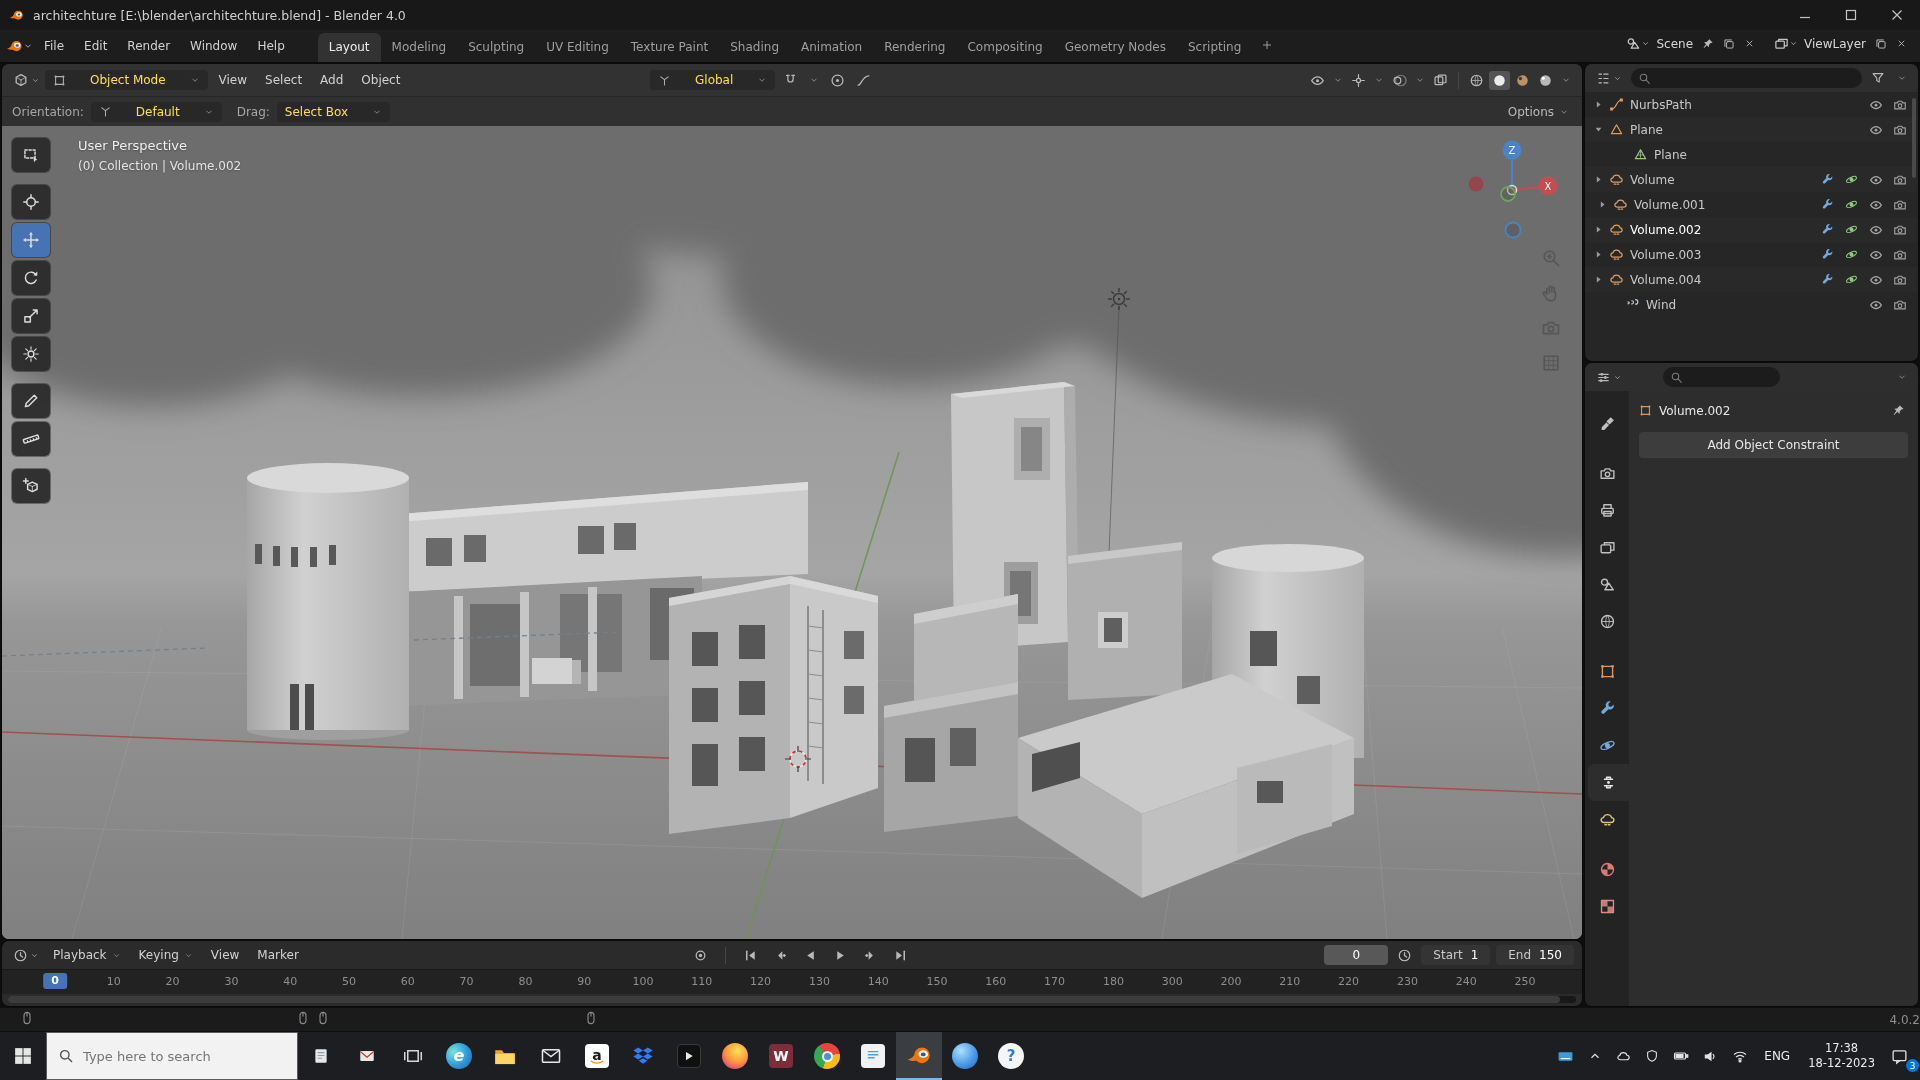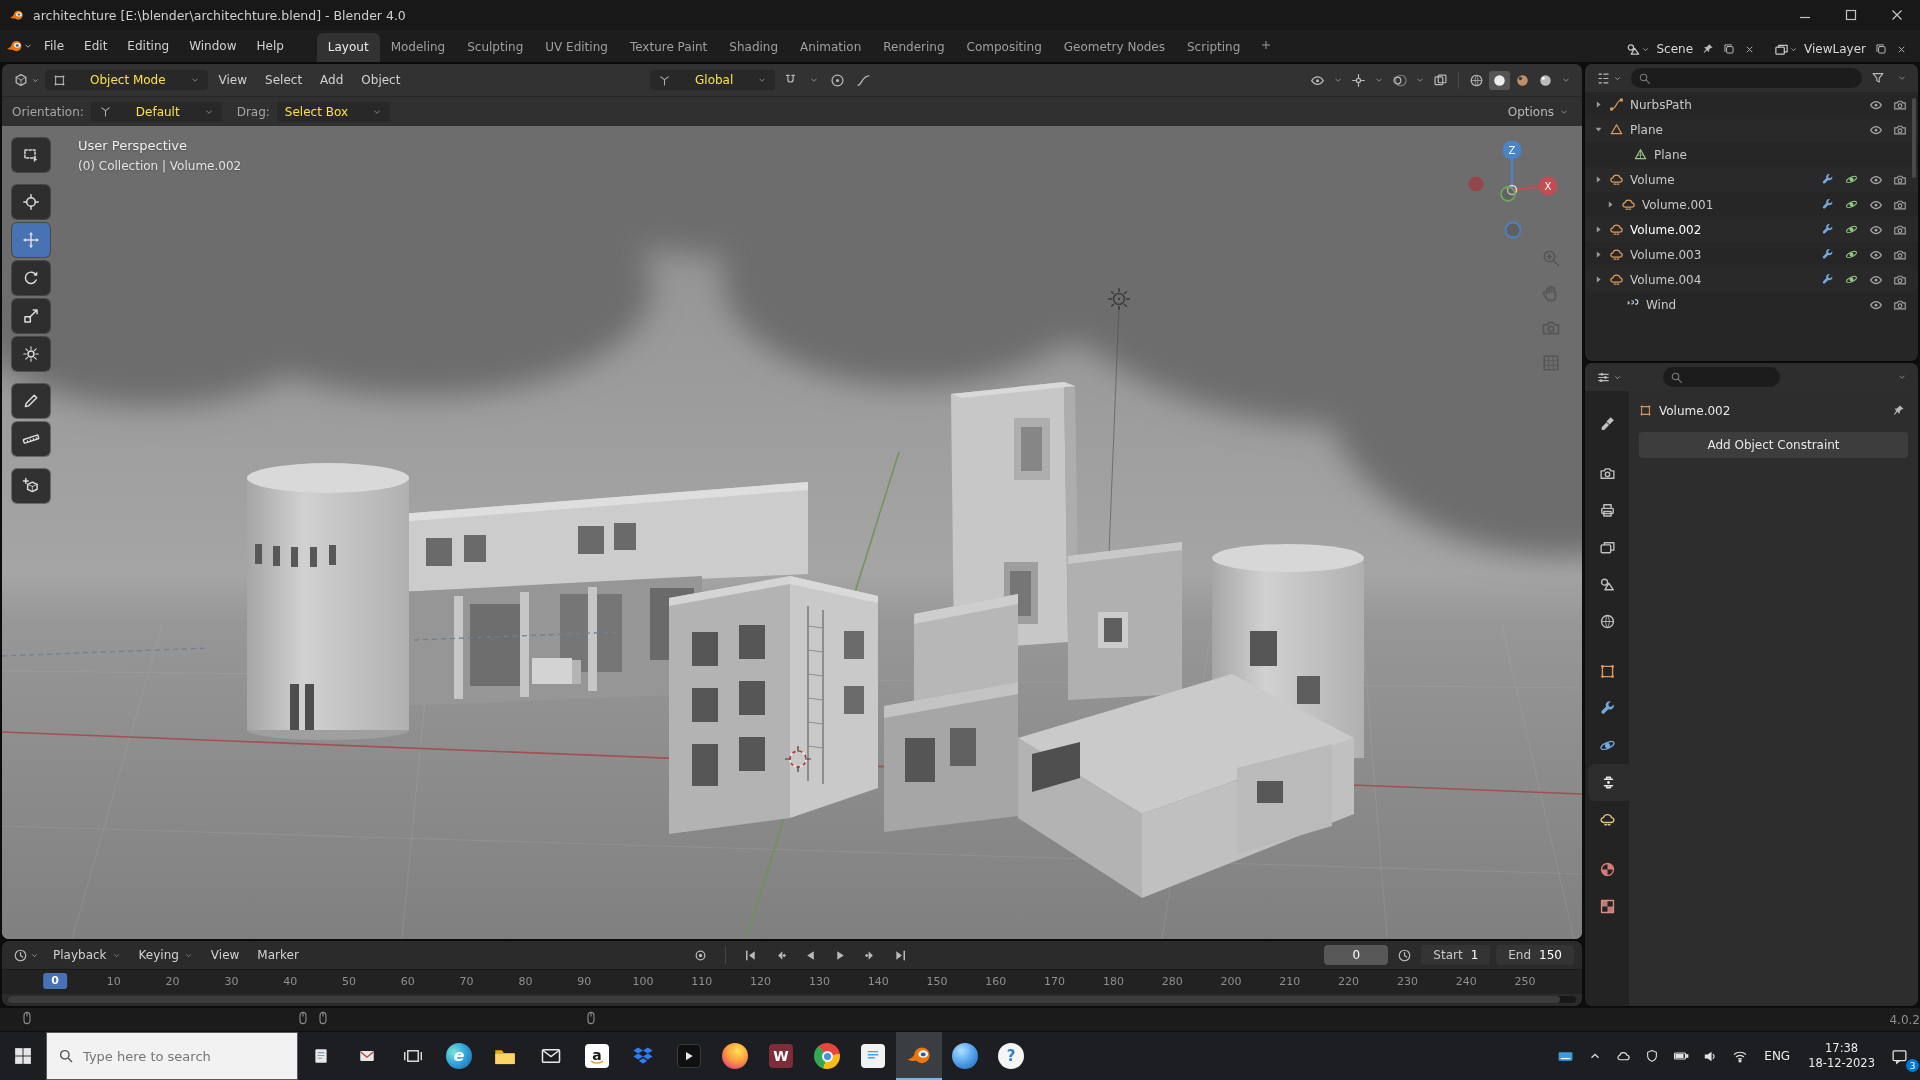--- a/index.html
+++ b/index.html
@@ -6,21 +6,21 @@
 html,body{width:1920px;height:1080px;overflow:hidden;background:#0e0e0e;font-family:"DejaVu Sans","Liberation Sans",sans-serif;font-size:12px;color:#c8c8c8;position:relative}
 .icw{display:inline-flex;align-items:center;justify-content:center;flex:none}
 .flex{display:flex;align-items:center}
 .flex1{flex:1}
 
 #titlebar{position:absolute;left:0;top:0;width:1920px;height:30px;background:#181818;display:flex;align-items:center;z-index:40}
 #title-text{color:#d0d0d0;font-size:12.5px;margin-left:9px}
 #win-controls{margin-left:auto;display:flex;height:100%}
 .win-ctl{width:46px;height:30px;display:flex;align-items:center;justify-content:center;color:#c4c4c4}
 
-#topbar{position:absolute;left:0;top:30px;width:1920px;height:33px;background:#1d1d1d;display:flex;align-items:flex-end;border-bottom:1px solid #0b0b0b;z-index:30}
+#topbar{position:absolute;left:0;top:30px;width:1920px;height:33px;background:#1d1d1d;display:flex;border-bottom:1px solid #0b0b0b;z-index:30}
 #topbar-left{display:flex;align-items:center;height:100%;margin-left:6px;gap:2px}
 .menu{padding:0 9px;color:#d2d2d2;height:100%;display:inline-flex;align-items:center;gap:5px}
 #workspace-tabs{display:flex;align-items:flex-end;margin-left:24px;height:100%}
 .ws-tab{padding:7px 11px 8px;color:#9f9f9f;border-radius:6px 6px 0 0;white-space:nowrap}
 .ws-tab.active{background:#323232;color:#ececec}
 .ws-plus{padding:7px 9px 8px;color:#9f9f9f}
 #topbar-right{margin-left:auto;display:flex;align-items:center;gap:3px;padding:0 10px 5px 0}
 .tb-label{color:#d8d8d8;margin:0 3px;white-space:nowrap}
 .icon-btn{padding:2px 3px;border-radius:3px;color:#b9b9b9;display:inline-flex;align-items:center;gap:2px}
 .icon-btn.active{background:#545454;color:#ececec}
@@ -140,21 +140,21 @@
           <circle cx="9.8" cy="7.6" r="4.8" fill="#ea760d" stroke="none"></circle>
           <ellipse cx="10.6" cy="6.8" rx="3" ry="2.3" fill="#f5f5f5" stroke="none"></ellipse>
           <ellipse cx="10.6" cy="7" rx="1.5" ry="1.2" fill="#2a5d8f" stroke="none"></ellipse>
         </svg>
         <svg width="10" height="10" viewBox="0 0 16 16" fill="none" stroke="currentColor" stroke-width="1.3" stroke-linecap="round" stroke-linejoin="round">
           <path d="M4.5 6.5L8 10l3.5-3.5"></path>
         </svg>
       </span>
   <span class="menu">File</span>
       <span class="menu">Edit</span>
-      <span class="menu">Editing</span>
+      <span class="menu">Render</span>
       <span class="menu">Window</span>
       <span class="menu">Help</span>
     </div>
   <div id="workspace-tabs">
       <span class="ws-tab active">Layout</span>
       <span class="ws-tab">Modeling</span>
       <span class="ws-tab">Sculpting</span>
       <span class="ws-tab">UV Editing</span>
       <span class="ws-tab">Texture Paint</span>
       <span class="ws-tab">Shading</span>
@@ -750,21 +750,21 @@
       <span class="tick" style="left: 582.2px;">90</span>
       <span class="tick" style="left: 641px;">100</span>
       <span class="tick" style="left: 699.8px;">110</span>
       <span class="tick" style="left: 758.6px;">120</span>
       <span class="tick" style="left: 817.4px;">130</span>
       <span class="tick" style="left: 876.2px;">140</span>
       <span class="tick" style="left: 935px;">150</span>
       <span class="tick" style="left: 993.8px;">160</span>
       <span class="tick" style="left: 1052.6px;">170</span>
       <span class="tick" style="left: 1111.4px;">180</span>
-      <span class="tick" style="left: 1170.2px;">280</span>
+      <span class="tick" style="left: 1170.2px;">300</span>
       <span class="tick" style="left: 1229px;">200</span>
       <span class="tick" style="left: 1287.8px;">210</span>
       <span class="tick" style="left: 1346.6px;">220</span>
       <span class="tick" style="left: 1405.4px;">230</span>
       <span class="tick" style="left: 1464.2px;">240</span>
       <span class="tick" style="left: 1523px;">250</span>
     </div>
   <div id="tl-scroll">
       <div></div>
     </div>
@@ -912,21 +912,21 @@
         </span>
         <span class="rcell">
           <span class="icw" style="color: rgb(162, 162, 162);">
             <svg width="14" height="14" viewBox="0 0 16 16" fill="none" stroke="currentColor" stroke-width="1.3" stroke-linecap="round" stroke-linejoin="round">
               <path d="M2 5.5h3l1-1.8h4l1 1.8h3v7H2z"></path>
               <circle cx="8" cy="8.8" r="2.1"></circle>
             </svg>
           </span>
         </span>
       </div>
-      <div class="ol-row" style="padding-left: 18px;">
+      <div class="ol-row" style="padding-left: 10px;">
         <span class="ol-disc">
           <svg width="11" height="11" viewBox="0 0 16 16" fill="none" stroke="currentColor" stroke-width="1.3" stroke-linecap="round" stroke-linejoin="round">
             <path d="M5.5 3.8L11 8l-5.5 4.2z" fill="currentColor" stroke="none"></path>
           </svg>
         </span>
         <span class="icw" style="color: rgb(221, 157, 95);">
           <svg width="15" height="15" viewBox="0 0 16 16" fill="none" stroke="currentColor" stroke-width="1.3" stroke-linecap="round" stroke-linejoin="round">
             <path d="M4.6 10.8c-1.6 0-2.6-1-2.6-2.3 0-1.2.9-2.2 2.2-2.3C4.6 4.5 6.1 3.4 8 3.4s3.4 1.1 3.8 2.8c1.3.1 2.2 1.1 2.2 2.3 0 1.3-1 2.3-2.6 2.3z"></path>
             <path d="M5.5 13h5" stroke-dasharray="1.6 1.6"></path>
           </svg>

